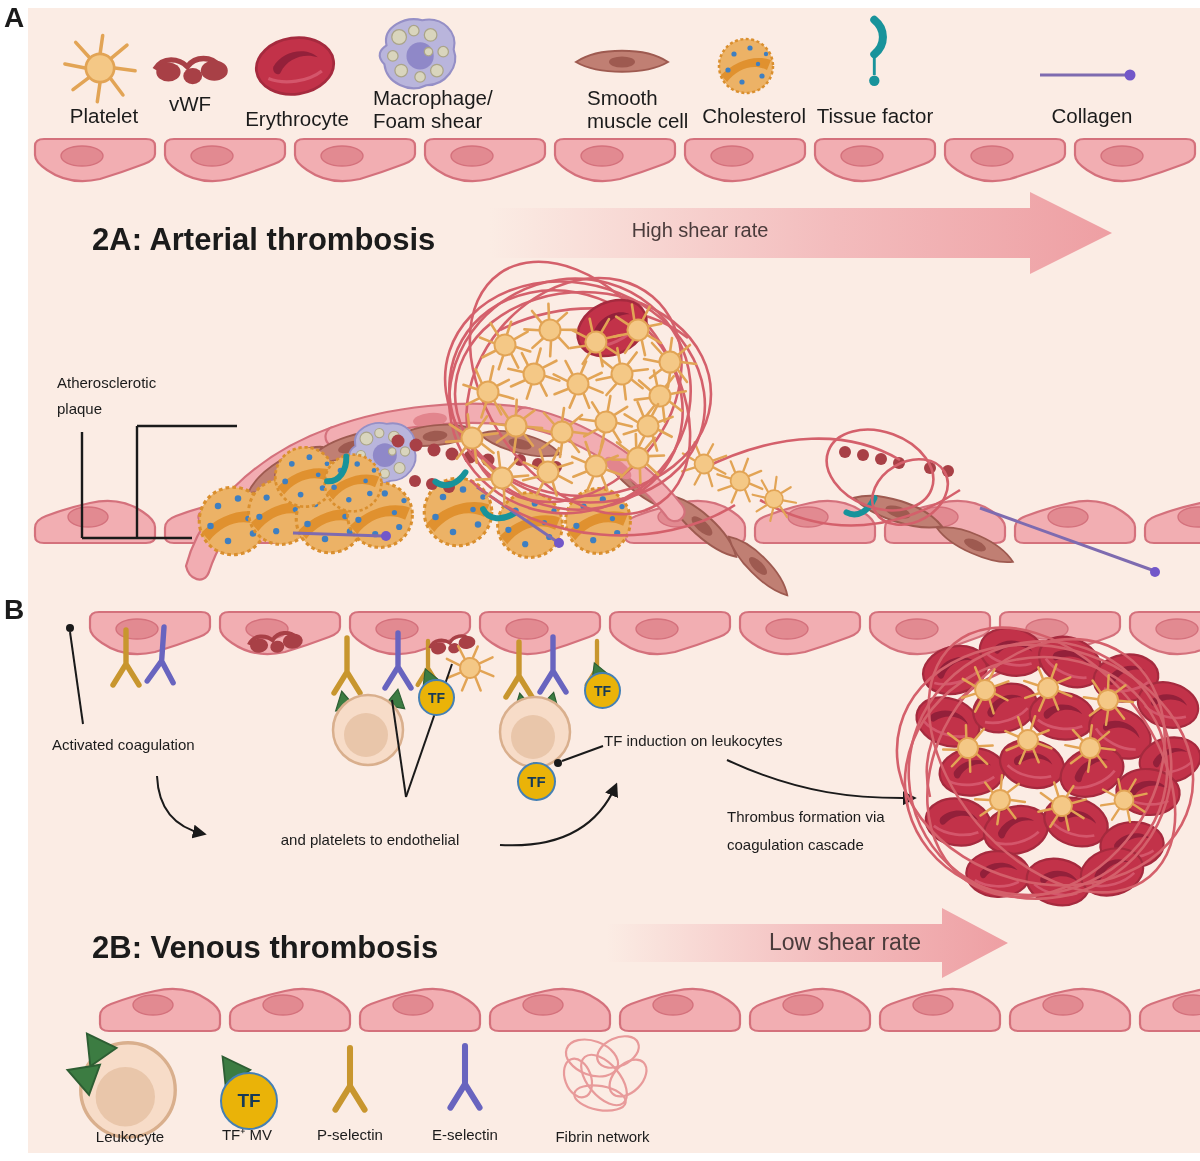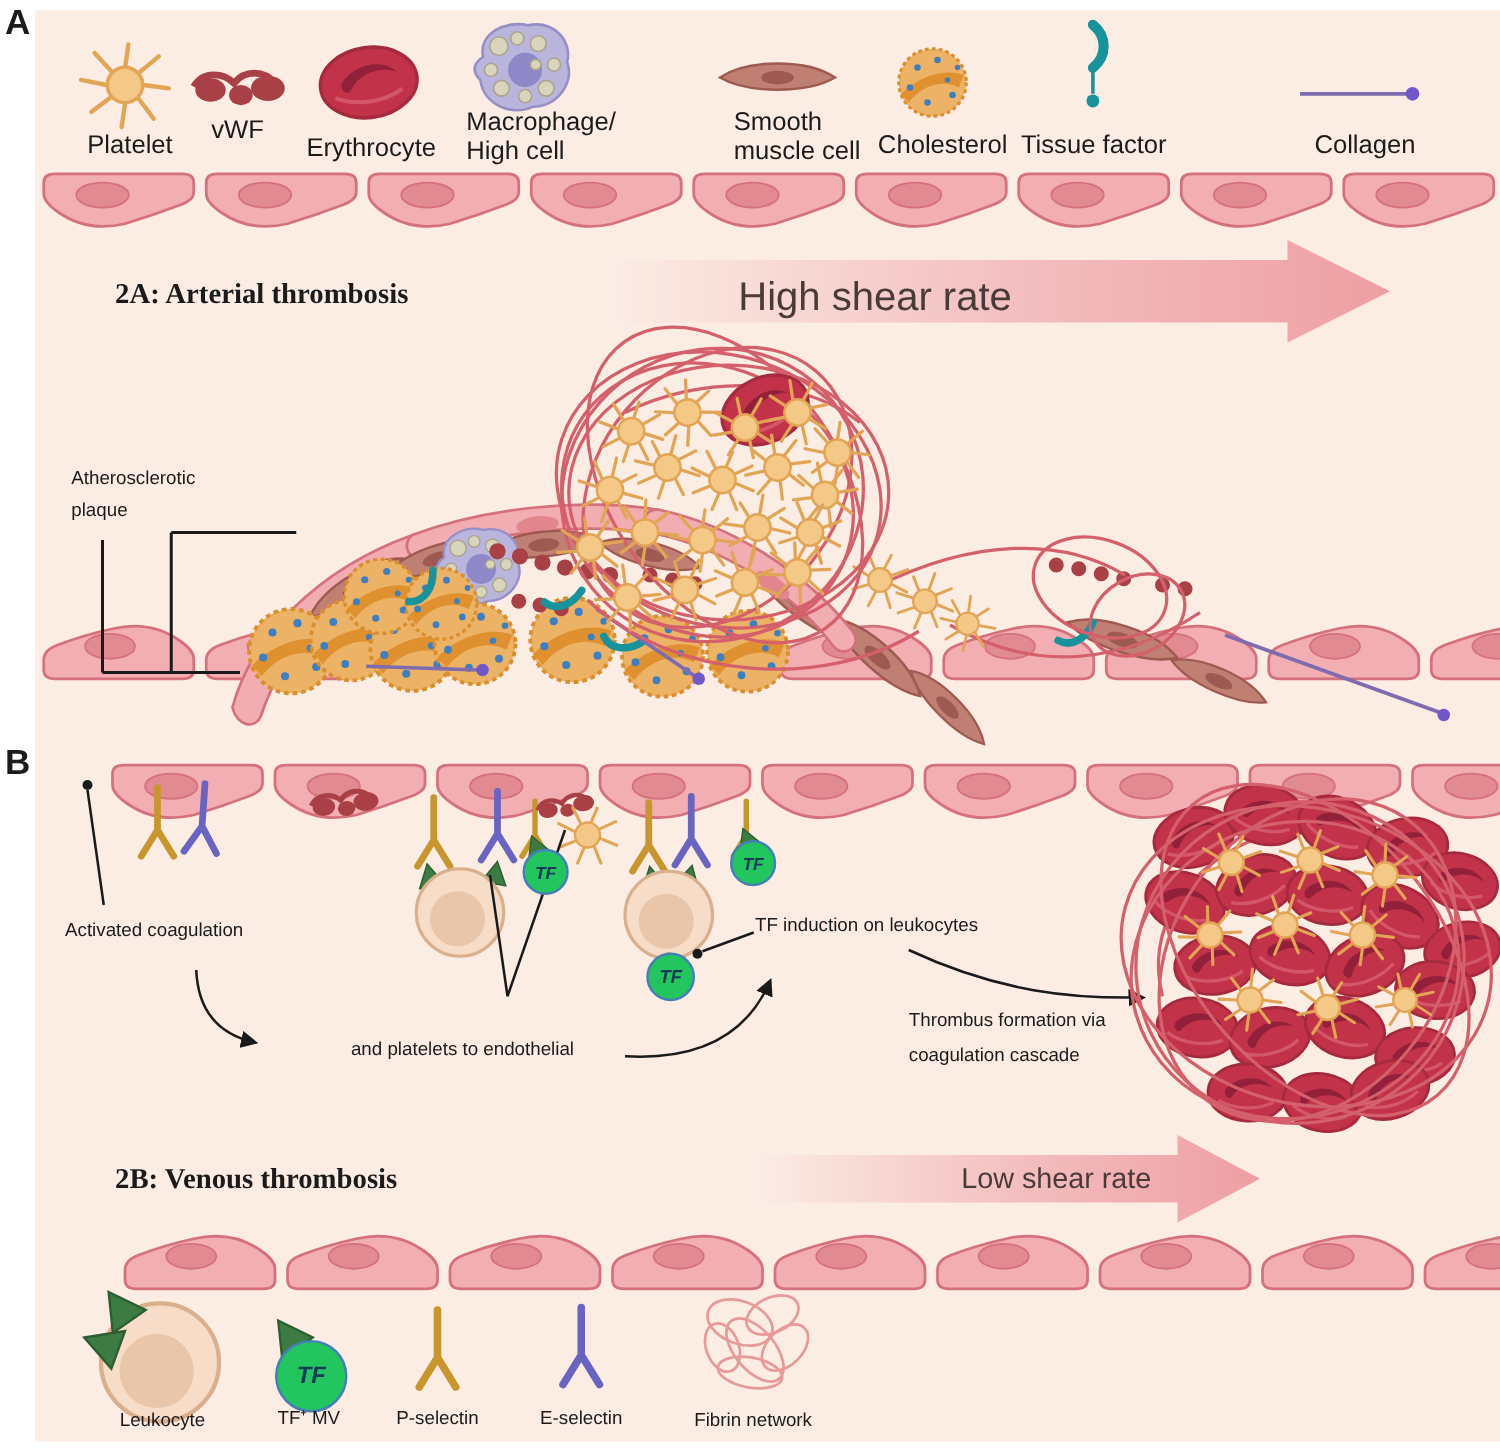--- a/index.html
+++ b/index.html
@@ -2,26 +2,26 @@
 <html><head>
 <meta charset="utf-8">
 <style>
   html,body{margin:0;padding:0;background:#ffffff;}
   #fig{position:relative;width:1200px;height:1161px;background:#ffffff;overflow:hidden;
        font-family:"Liberation Sans",sans-serif;}
   #art{position:absolute;left:0;top:0;}
   .lbl{position:absolute;color:#1b1b1b;line-height:1.15;white-space:nowrap;}
   .c{text-align:center;}
   .letter{font-size:28px;font-weight:bold;}
-  .ttl{font-size:23px;font-weight:bold;font-family:Liberation Serif, serif;}
+  .ttl{font-size:31px;font-weight:bold;}
   .leg{font-size:20.5px;}
   .ann{font-size:15px;}
-  .flow{font-size:32px;color:#4a3b3b;}
-  .tf{position:absolute;border:2.5px solid #4580b4;background:#22c55e;border-radius:50%;
-      display:flex;align-items:center;justify-content:center;color:#173a57;font-weight:bold;font-style:italic;}
+  .flow{font-size:20px;color:#4a3b3b;}
+  .tf{position:absolute;border:2.5px solid #4580b4;background:#eab308;border-radius:50%;
+      display:flex;align-items:center;justify-content:center;color:#173a57;font-weight:bold;}
   
   .ecp{fill:#f2aeb2;stroke:#d4717c;stroke-width:2.2}
   .ecn{fill:#e28a91;stroke:#d4717c;stroke-width:1.4}
   .cap{fill:#f2adb2;stroke:#d4717c;stroke-width:2.2}
   .capn{fill:#e2858d}
   .annl{stroke:#1a1a1a;stroke-width:2;fill:none}
   .brk{stroke:#1a1a1a;stroke-width:2.4;fill:none}
   .fib{fill:none;stroke:#d4606b;stroke-width:2.6}
   .fib2{fill:none;stroke:#e89a9a;stroke-width:2.2}
   .selP{stroke:#c8962e;stroke-width:5.4}
@@ -399,21 +399,21 @@
   </g>
 </svg>
 
 <div class="lbl letter" style="left:4px;top:2px;">A</div>
 <div class="lbl letter" style="left:4px;top:594px;">B</div>
 
 <div class="lbl leg c" style="left:44px;top:104px;width:120px;">Platelet</div>
 <div class="lbl leg c" style="left:130px;top:92px;width:120px;">vWF</div>
 <div class="lbl leg c" style="left:235px;top:107px;width:124px;">Erythrocyte</div>
 <div class="lbl leg" style="left:373px;top:86px;">Macrophage/</div>
-<div class="lbl leg" style="left:373px;top:109px;">High cell</div>
+<div class="lbl leg" style="left:373px;top:109px;">Foam shear</div>
 <div class="lbl leg" style="left:587px;top:86px;">Smooth</div>
 <div class="lbl leg" style="left:587px;top:109px;">muscle cell</div>
 <div class="lbl leg c" style="left:686px;top:104px;width:120px;text-align:right;">Cholesterol</div>
 <div class="lbl leg c" style="left:815px;top:104px;width:120px;">Tissue factor</div>
 <div class="lbl leg c" style="left:1032px;top:104px;width:120px;">Collagen</div>
 
 <div class="lbl ttl" style="left:92px;top:222px;">2A: Arterial thrombosis</div>
 <div class="lbl flow c" style="left:550px;top:219px;width:300px;">High shear rate</div>
 <div class="lbl ann" style="left:57px;top:374px;">Atherosclerotic</div>
 <div class="lbl ann" style="left:57px;top:400px;">plaque</div>

